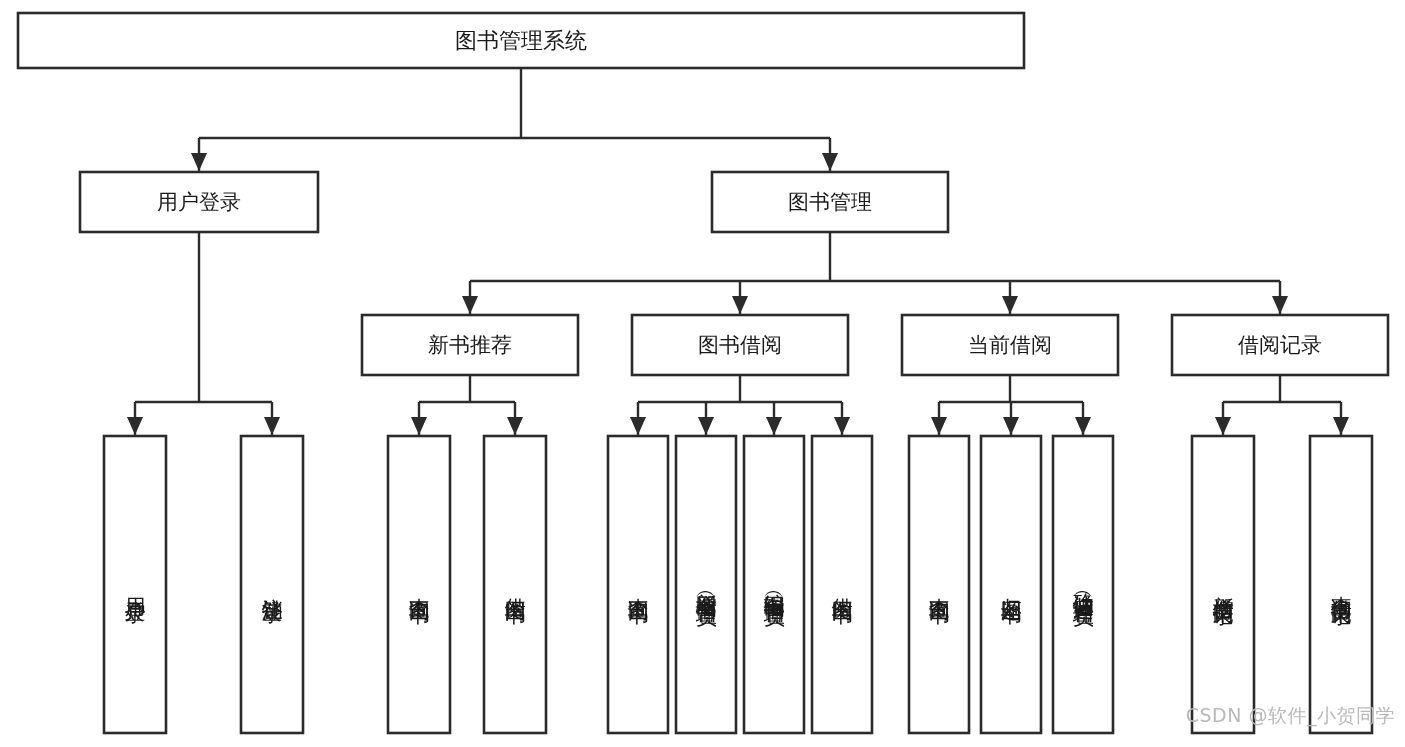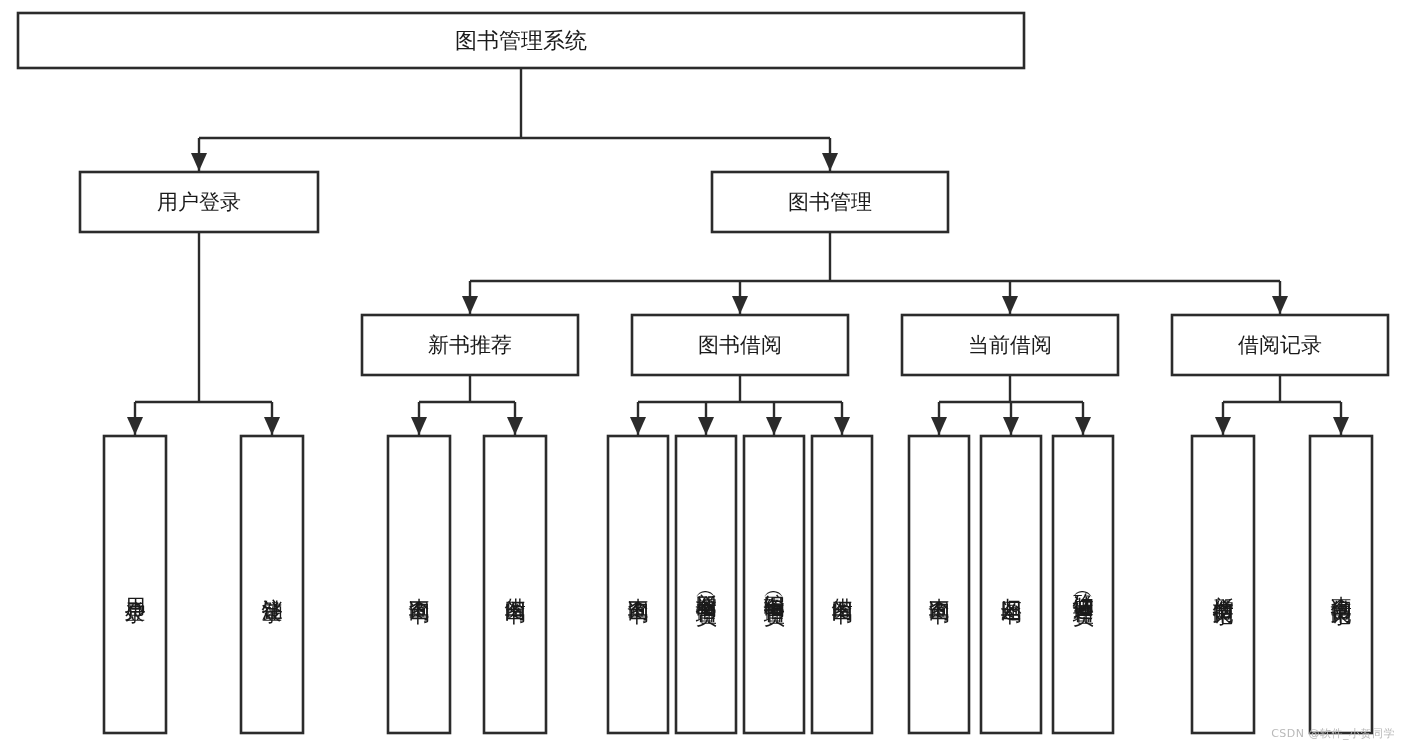--- a/index.html
+++ b/index.html
@@ -61,23 +61,23 @@
     font-size: 21px;
     line-height: 1.08;
     letter-spacing: 2px;
     color: #1a1a1a;
     white-space: nowrap;
     pointer-events: none;
   }
   .watermark {
     position: absolute;
     right: 10px;
-    bottom: 6px;
+    bottom: 18px;
     font-family: "DejaVu Sans", "Liberation Sans", sans-serif;
-    font-size: 11px;
+    font-size: 19px;
     color: #b9b9b9;
     letter-spacing: 0.5px;
     white-space: nowrap;
   }
 </style>
 </head>
 <body>
 
 <div id="page">
 

